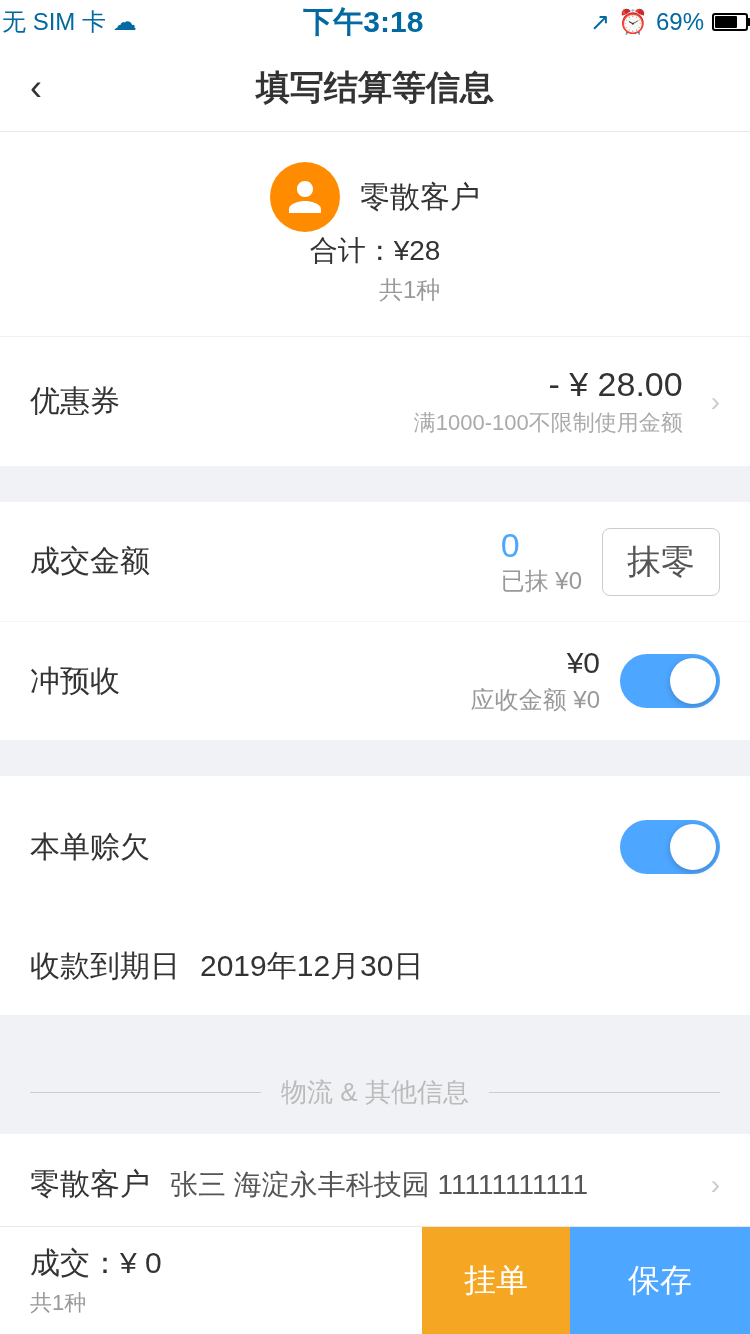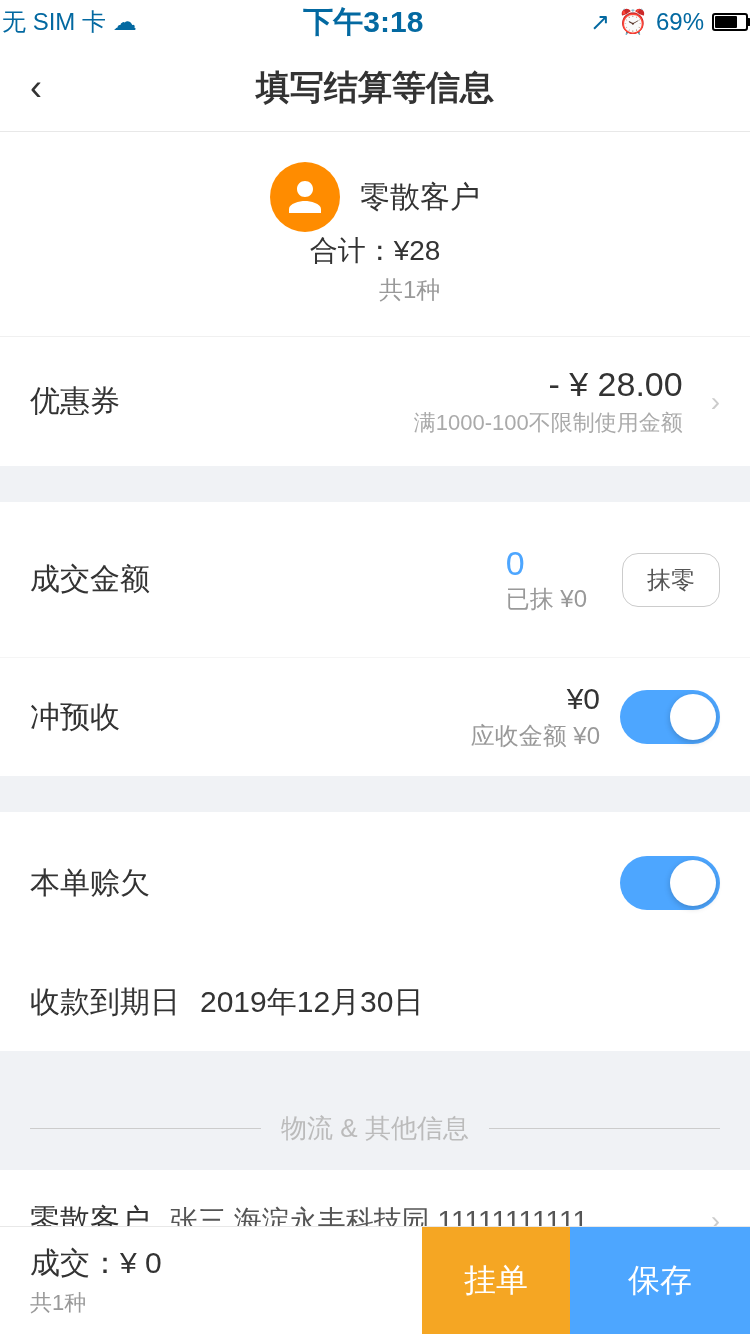--- a/index.html
+++ b/index.html
@@ -110,40 +110,39 @@
     .chevron-icon { font-size: 28px; color: #ccc; }
 
     
     .section-divider {
       height: 18px;
       background: #f0f2f5;
     }
 
     
     .form-row {
-      padding: 42px 30px;
+      padding: 24px 30px;
       display: flex;
       align-items: center;
       justify-content: space-between;
       background: #fff;
       border-bottom: 1px solid #f5f5f5;
     }
     .form-label { font-size: 30px; color: #333; }
     .form-right { display: flex; align-items: center; gap: 20px; }
     .amount-value { font-size: 34px; color: #4da6ff; font-weight: 500; }
     .amount-sub { font-size: 24px; color: #999; text-align: right; }
     .round-btn {
       border: 1px solid #ccc;
-      border-radius: 16px;
+      border-radius: 8px;
       padding: 10px 24px;
-      font-size: 24px;
+      font-size: 34px;
       color: #555;
       background: #fff;
       cursor: pointer;
-      margin-left: 15px;
     }
 
     
     .toggle-container {
       width: 100px;
       height: 54px;
       border-radius: 27px;
       background: #4da6ff;
       position: relative;
       cursor: pointer;

